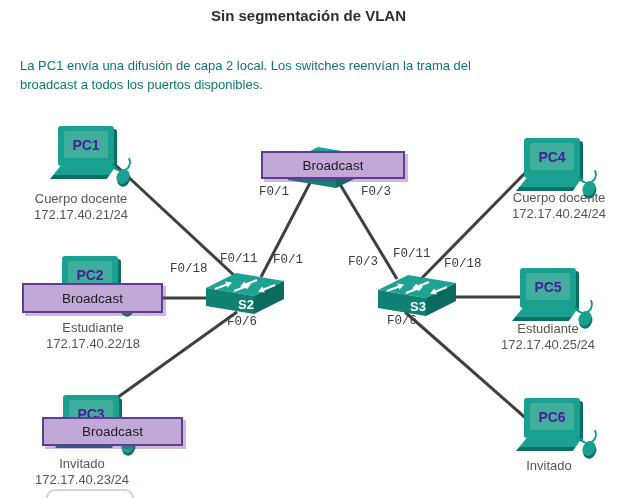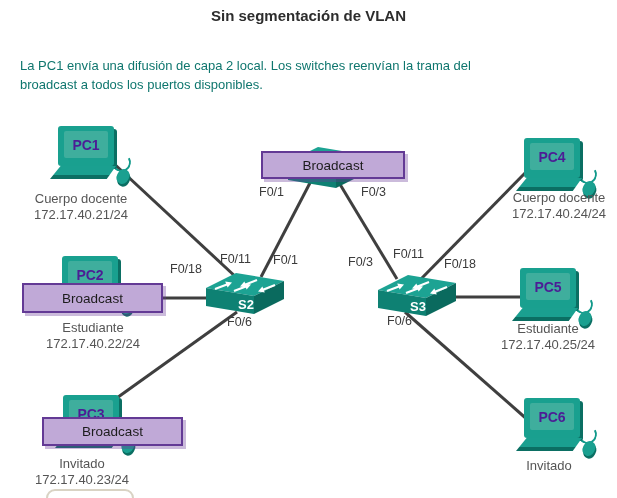--- a/index.html
+++ b/index.html
@@ -23,21 +23,21 @@
   .mouse{position:absolute;left:67px;top:43px;width:12px;height:15px;background:#1aa090;
          border-radius:45%;transform:rotate(28deg);box-shadow:2px 2px 0 #0b6f63;}
   
   .switch{position:absolute;width:80px;height:46px;z-index:2;}
   .swlabel{position:absolute;left:2px;top:28px;width:48px;height:18px;line-height:18px;
            text-align:right;color:#fff;font-weight:bold;font-size:13px;}
   
   .bcast{position:absolute;z-index:3;background:#c0a9d7;border:2px solid #633a95;
          box-shadow:3px 3px 0 rgba(106,61,153,0.35);display:flex;align-items:center;justify-content:center;
          font-size:13.5px;color:#1c1c1c;box-sizing:border-box;}
-  .portlabel{position:absolute;z-index:4;font-size:12.5px;color:#3b3b3b;white-space:nowrap;}
+  .portlabel{position:absolute;z-index:4;font-size:12.5px;color:#3b3b3b;white-space:nowrap;font-family:Liberation Mono, monospace;}
   .caption{position:absolute;z-index:2;transform:translateX(-50%);text-align:center;
            font-size:13px;line-height:16px;color:#555;white-space:nowrap;}
   .cropped-outline{position:absolute;left:46px;top:489px;width:84px;height:22px;z-index:1;
            border:2px solid #d9d3c4;border-radius:9px;background:#fff;}
 </style>
 </head>
 <body>
 
 <div id="stage">
 
@@ -77,21 +77,21 @@
     <div class="mon">
       <div class="scr">
         <span>PC2</span>
       </div>
     </div>
     <div class="kbd"></div>
     <div class="mouse"></div>
   </div>
   <div class="caption" style="left:93px;top:320px;">
     <div>Estudiante</div>
-    <div>172.17.40.22/24</div>
+    <div>172.17.40.22/18</div>
   </div>
 
   <div class="pc" style="left:55px;top:395px;">
     <div class="cable"></div>
     <div class="mon">
       <div class="scr">
         <span>PC3</span>
       </div>
     </div>
     <div class="kbd"></div>

